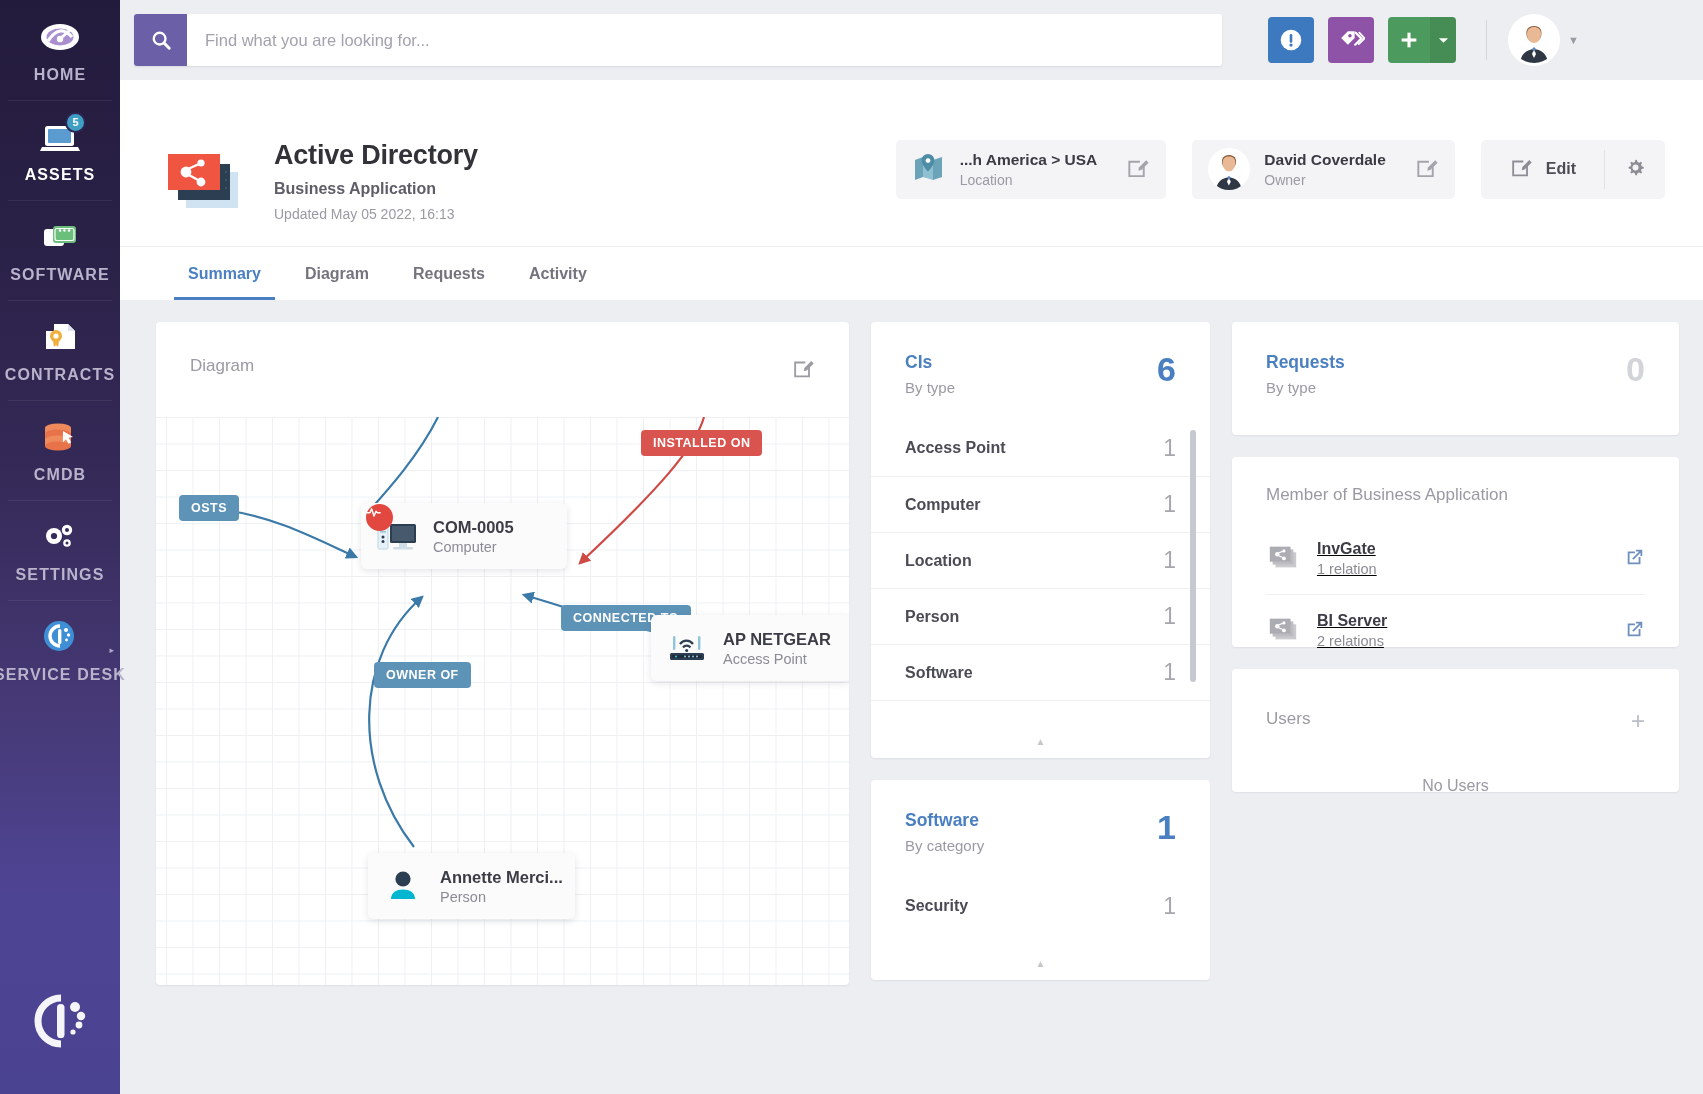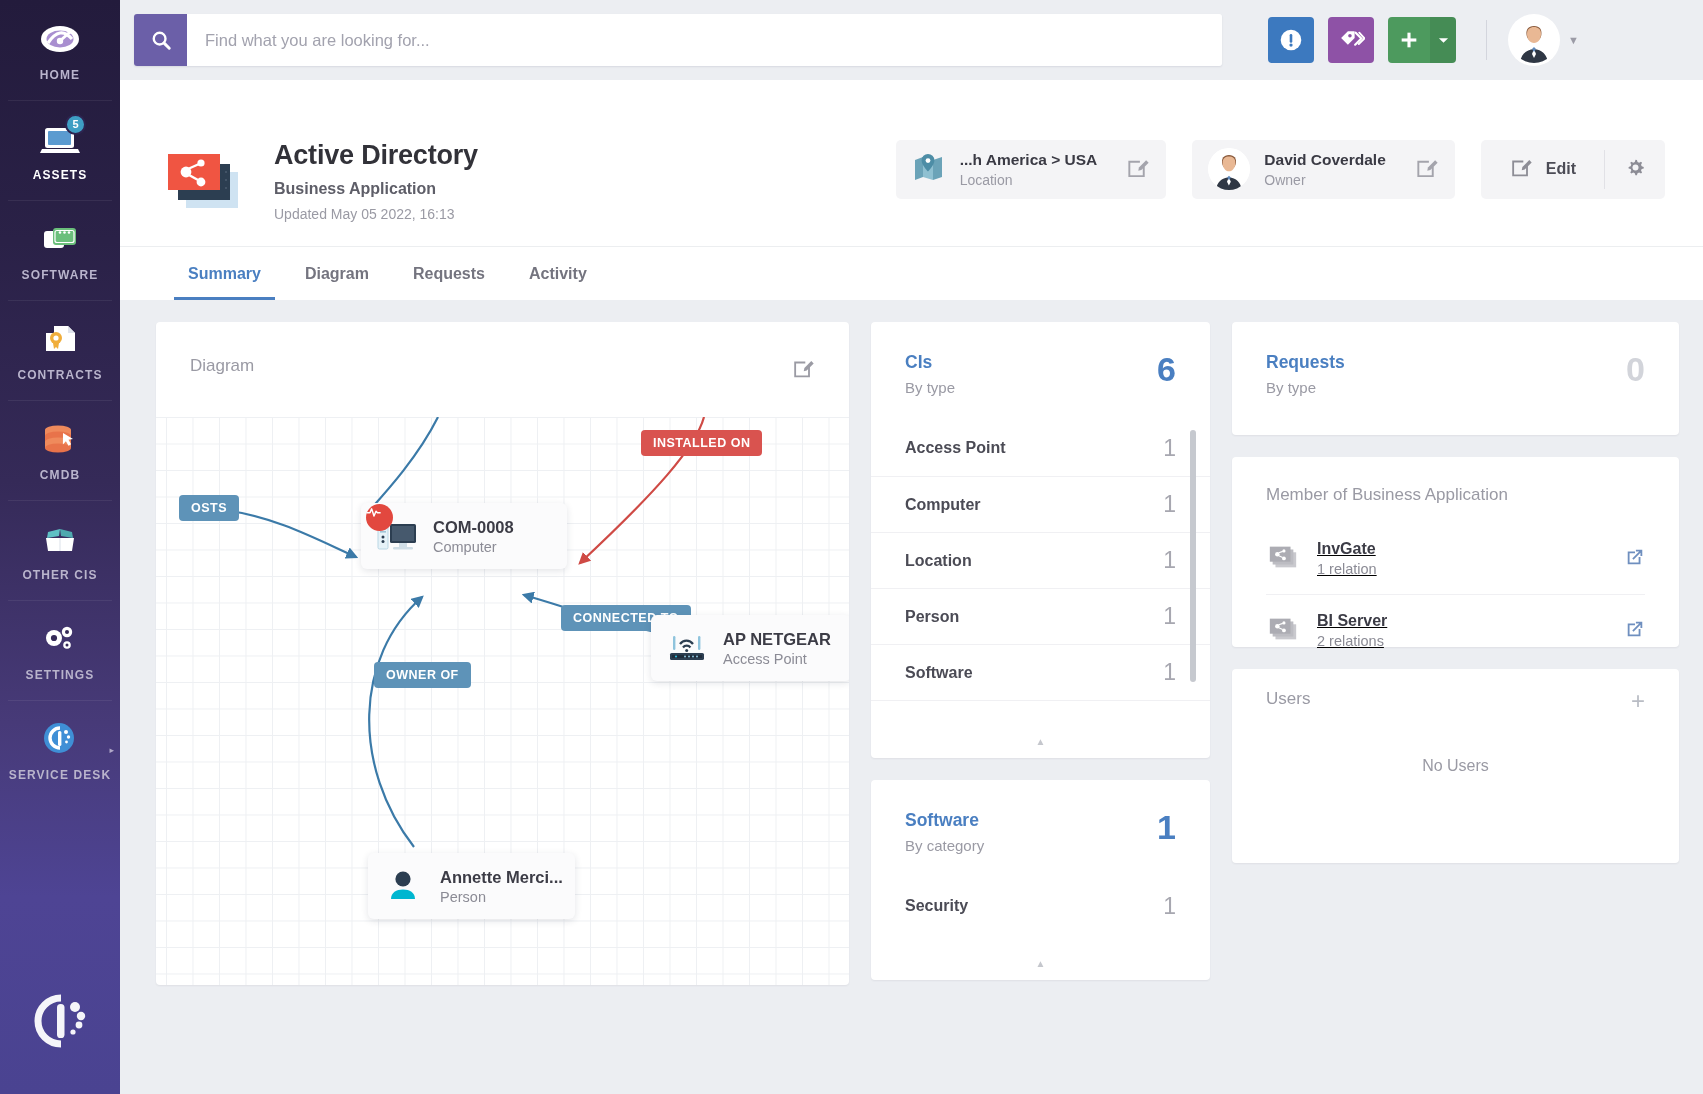--- a/index.html
+++ b/index.html
@@ -20,21 +20,21 @@
   .nav-item {
     height: 100px; display: flex; flex-direction: column;
     align-items: center; justify-content: center; gap: 9px;
     position: relative; cursor: pointer;
   }
   .nav-item + .nav-item::before {
     content: ""; position: absolute; top: 0; left: 8px; right: 8px;
     height: 1px; background: rgba(255,255,255,0.07);
   }
   .nav-label {
-    font-size: 12px; letter-spacing: 1.1px; color: #b9b4cc;
+    font-size: 16px; letter-spacing: 1.1px; color: #b9b4cc;
     font-weight: 700; text-transform: uppercase; white-space: nowrap;
   }
   .nav-item.active .nav-label { color: #ffffff; }
   .nav-icon { width: 44px; height: 40px; position: relative; }
   .nav-icon svg { display: block; }
   .badge {
     position: absolute; top: -5px; right: -4px;
     min-width: 21px; height: 21px; border-radius: 50%;
     background: #3e9ec4; color: #fff; font-size: 11px; font-weight: 700;
     display: flex; align-items: center; justify-content: center;
@@ -250,31 +250,20 @@
           <rect x="7" y="17" width="26" height="6" fill="#e8734a"></rect>
           <ellipse cx="20" cy="23" rx="13" ry="4.6" fill="#ef8a5c"></ellipse>
           <rect x="7" y="23" width="26" height="6" fill="#ef8a5c"></rect>
           <ellipse cx="20" cy="29" rx="13" ry="4.6" fill="#e8734a"></ellipse>
           <path d="M25 14 l10 6-4.5.8 2.6 4.4-2.6 1.5-2.6-4.4-3 3.3Z" fill="#fff"></path>
         </svg>
       </span>
       <span class="nav-label">CMDB</span>
     </div>
 
-    <div class="nav-item">
-      <span class="nav-icon">
-        <svg viewBox="0 0 44 40" width="44" height="40">
-          <path d="M10 13 L22 10 L21 17 L9 19 Z" fill="#5fc0c4"></path>
-          <path d="M34 13 L22 10 L23 17 L35 19 Z" fill="#4fa9ae"></path>
-          <path d="M8 19 h28 l-2 13 H10 Z" fill="#fff"></path>
-          <path d="M22 19 v13" stroke="#e5eaef" stroke-width="1.4"></path>
-        </svg>
-      </span>
-      <span class="nav-label">OTHER CIs</span>
-    </div>
 
     <div class="nav-item">
       <span class="nav-icon">
         <svg viewBox="0 0 44 40" width="44" height="40">
           <g fill="#fff">
             <circle cx="16" cy="19" r="8"></circle>
             <circle cx="29" cy="13" r="5.2"></circle>
             <circle cx="29" cy="26" r="3.8"></circle>
           </g>
           <circle cx="16" cy="19" r="3.1" fill="#352a58"></circle>
@@ -552,21 +541,21 @@
                   <rect x="24" y="27" width="8" height="4" fill="#cfdde6"></rect>
                   <rect x="18" y="31" width="20" height="2.4" rx="1.2" fill="#cfdde6"></rect>
                 </svg>
                 <span class="node-badge">
                   <svg viewBox="0 0 20 20" width="16" height="16">
                     <path d="M1 11 h4 l2-5 3 9 2.5-6 1.8 2 h4" stroke="#fff" stroke-width="1.8" fill="none" stroke-linejoin="round"></path>
                   </svg>
                 </span>
               </span>
               <span class="node-txt">
-                <span class="node-name">COM-0008</span>
+                <span class="node-name">COM-0005</span>
                 <span class="node-type">Computer</span>
               </span>
             </div>
 
             <div class="node" style="left:495px; top:198px; width:200px;">
               <span class="node-ic">
                 <svg viewBox="0 0 44 40" width="44" height="40">
                   <rect x="8" y="8" width="2.4" height="14" rx="1.2" fill="#8fc4dd"></rect>
                   <rect x="33" y="8" width="2.4" height="14" rx="1.2" fill="#8fc4dd"></rect>
                   <path d="M15 16 a8 8 0 0 1 13 0" stroke="#2c3e51" stroke-width="2.2" fill="none"></path>
@@ -724,21 +713,21 @@
               <span class="rel-ext">
                 <svg viewBox="0 0 22 22" width="20" height="20">
                   <path d="M3 5 h8 v2 H5 v10 h10 v-6 h2 v8 H3 Z" fill="#6f8fbf"></path>
                   <path d="M12 3 h7 v7 h-2 V6.4 l-7.6 7.6 -1.4-1.4 L15.6 5 H12 Z" fill="#6f8fbf"></path>
                 </svg>
               </span>
             </div>
           </div>
         </div>
 
-        <div class="card mini-card" style="height:194px; padding-top:20px;">
+        <div class="card mini-card" style="height:123px; padding-top:40px;">
           <div class="mini-head">
             <span class="sect-ttl">Users</span>
             <span class="plus-btn">+</span>
           </div>
           <div class="nousers">No Users</div>
         </div>
 
       </div>
     </div>
   </div>

